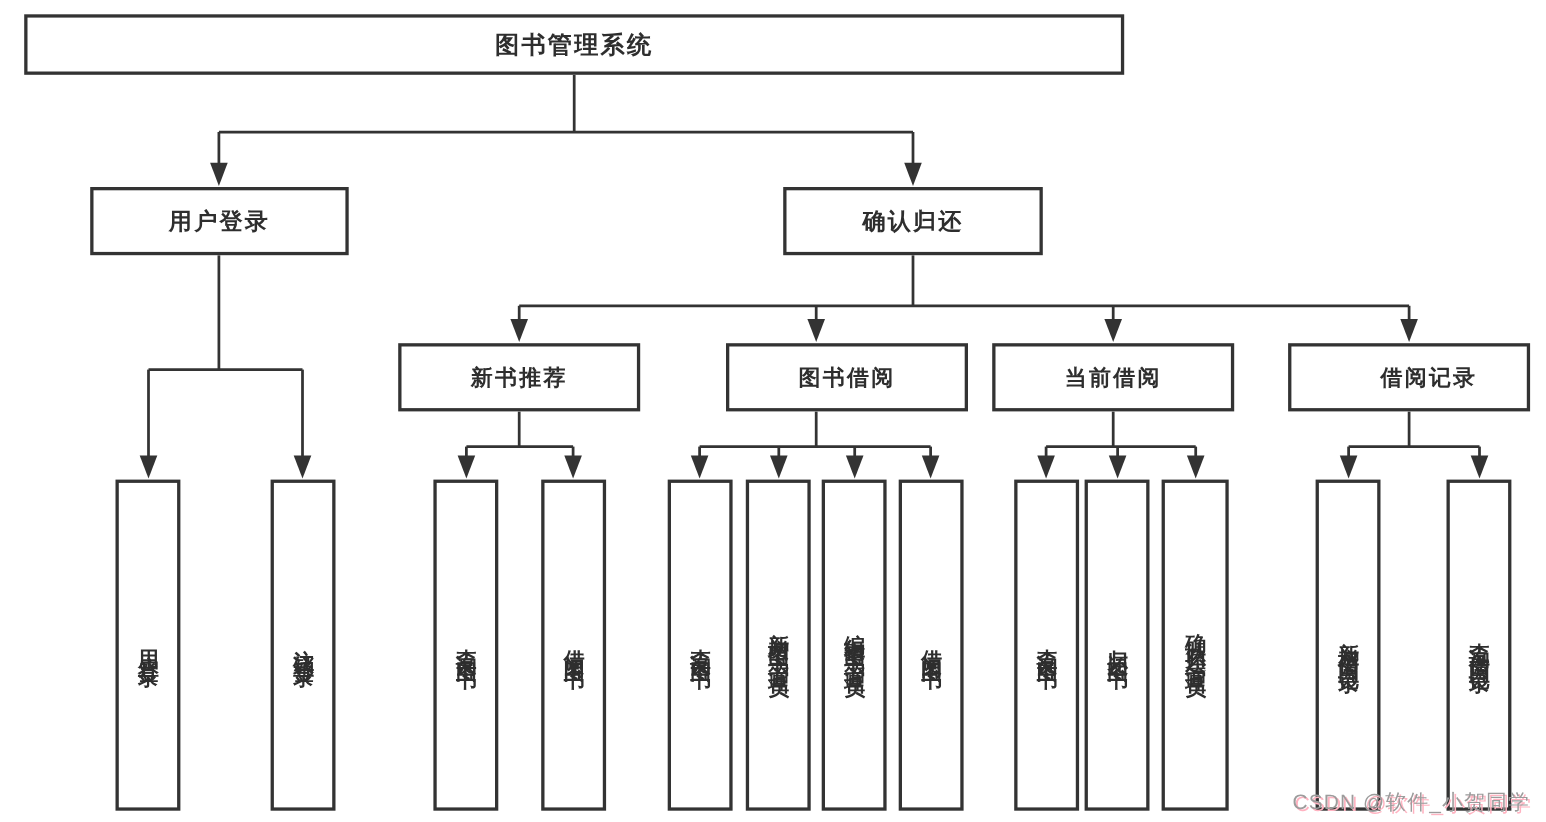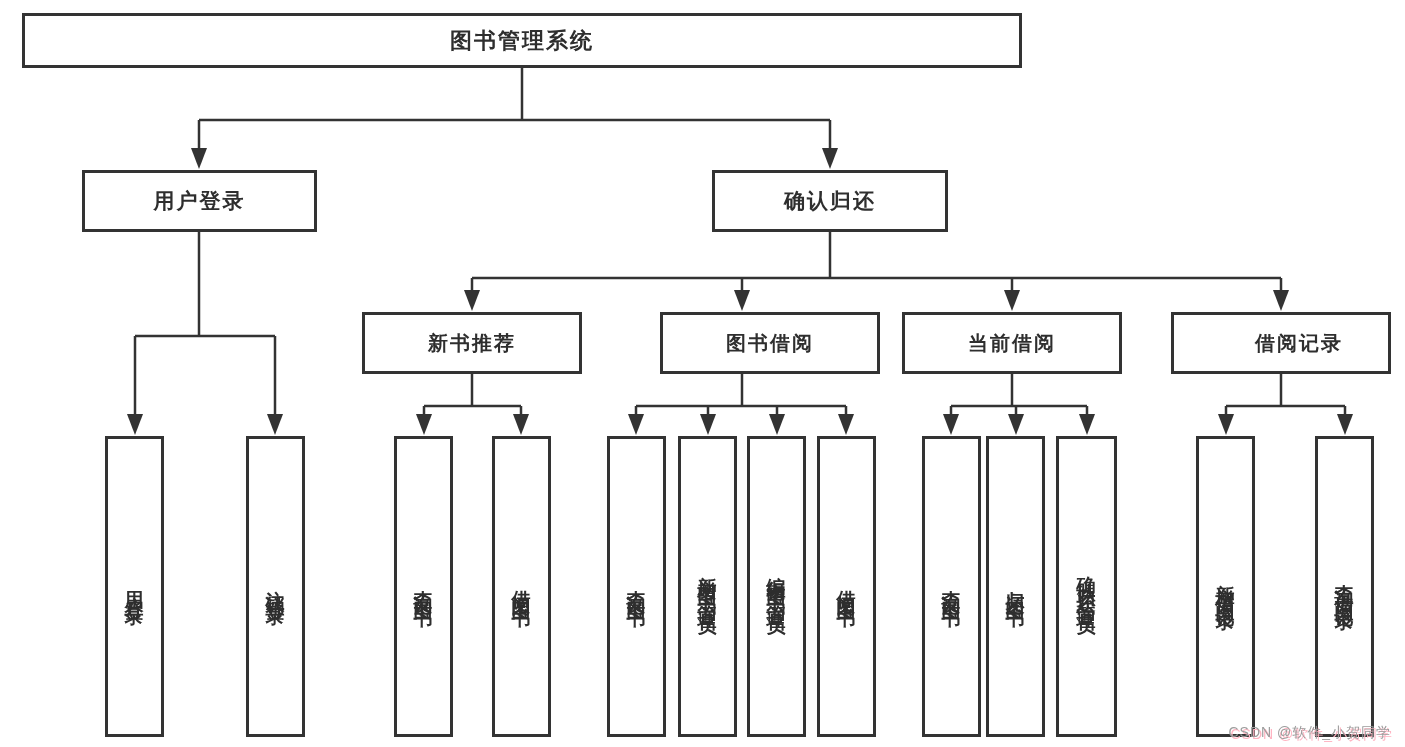--- a/index.html
+++ b/index.html
@@ -49,21 +49,21 @@
     font-weight: 600;
     letter-spacing: 0.30em;
     line-height: 1;
     z-index: 2;
     padding: 6px 0;
   }
   .watermark {
     position: absolute;
     right: 14px;
     bottom: 5px;
-    font-size: 14px;
+    font-size: 19px;
     letter-spacing: 1px;
     color: #9c9c9c;
     text-shadow: 2px 2px 0 #ffb3c1;
     z-index: 5;
     white-space: nowrap;
   }
 </style>
 </head>
 <body>
 

